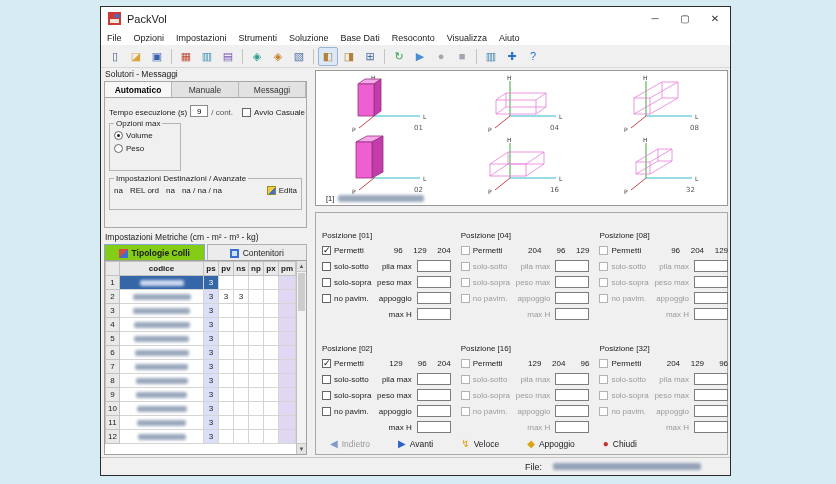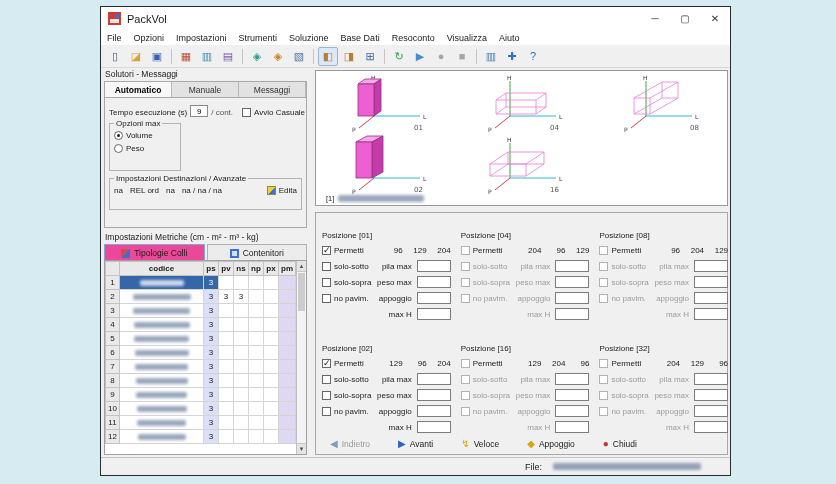--- a/index.html
+++ b/index.html
@@ -44,21 +44,21 @@
   .fs-ottimale{flex:1;height:52px;}
   .radio-row{display:flex;align-items:center;gap:3px;height:13px;white-space:nowrap;}
   .radio-pair{display:flex;gap:10px;}
   .fs-dest{margin-top:3px;height:36px;}
   .dest-row{display:flex;align-items:center;gap:7px;font-size:8px;margin-top:2px;white-space:nowrap;}
   .edita-btn{margin-left:auto;display:flex;align-items:center;gap:3px;}
   .edita-icon{width:9px;height:9px;background:linear-gradient(135deg,#f0cf3a 55%,#3a6fd4 55%);border:1px solid #998a2a;}
   .metriche-header{font-size:8.5px;padding:4px 1px 2px;}
   .type-tabs{display:flex;gap:2px;height:18px;}
   .type-tab{flex:1;display:flex;align-items:center;gap:4px;justify-content:center;font-size:8.5px;border:1px solid #b0b0b0;background:#ececec;}
-  .type-tab.active{background:#ec4899;border-color:#84a6d2;}
+  .type-tab.active{background:#84cc16;border-color:#84a6d2;font-weight:bold;}
   .tt-colli{width:9px;height:9px;background:linear-gradient(135deg,#d24b4b 50%,#3a6fd4 50%);}
   .tt-cont{width:9px;height:9px;border:2px solid #3a6fd4;background:#cfe3f7;}
   .sub-tabs{display:flex;height:13px;margin-top:4px;}
   .sub-tab{flex:1;font-size:12px;display:flex;align-items:center;justify-content:center;background:#e2e2e2;border:1px solid #b8b8b8;border-left:none;color:#333;white-space:nowrap;}
   .sub-tab:first-child{border-left:1px solid #b8b8b8;}
   .sub-tab.active{background:#fff;font-weight:bold;}
   .table-wrap{position:absolute;top:192px;bottom:0;left:0;right:0;border:1px solid #a0a0a0;background:#fff;display:flex;overflow:hidden;}
   table{border-collapse:collapse;table-layout:fixed;font-size:8px;width:191px;align-self:flex-start;}
   th,td{border:1px solid #d4d4d4;height:14px;padding:0 1px;text-align:center;overflow:hidden;white-space:nowrap;}
   th{background:#e9e9e9;border-color:#c2c2c2;font-weight:bold;}
@@ -474,20 +474,41 @@
                 <polygon points="54,18 90,18 90,30 54,30"></polygon>
               <line x1="36" y1="30" x2="54" y2="18"></line>
                 <line x1="72" y1="30" x2="90" y2="18"></line>
                 <line x1="72" y1="42" x2="90" y2="30"></line>
                 <line x1="36" y1="42" x2="54" y2="30"></line>
             </g>
             <text class="blabel" x="96" y="58">16</text>
           </svg>
         </div>
 
+        <div class="vcell">
+          <svg width="136" height="62" viewBox="0 0 136 62">
+            <g>
+              <line x1="56" y1="44" x2="56" y2="9" stroke="#3fa63f"></line>
+                <line x1="56" y1="44" x2="102" y2="44" stroke="#2fb9cf"></line>
+                <line x1="56" y1="44" x2="41" y2="56" stroke="#d04545"></line>
+              <text class="ax" x="53" y="8">H</text>
+                <text class="ax" x="105" y="47">L</text>
+                <text class="ax" x="34" y="60">P</text>
+            </g>
+            <g stroke="#e87cd8" fill="none" stroke-width="0.8">
+              <polygon points="46,28 60,28 60,40 46,40"></polygon>
+                <polygon points="68,15 82,15 82,27 68,27"></polygon>
+              <line x1="46" y1="28" x2="68" y2="15"></line>
+                <line x1="60" y1="28" x2="82" y2="15"></line>
+                <line x1="60" y1="40" x2="82" y2="27"></line>
+                <line x1="46" y1="40" x2="68" y2="27"></line>
+            </g>
+            <text class="blabel" x="96" y="58">32</text>
+          </svg>
+        </div>
 
       </div>
       <div class="viewer-caption">
         <span>[1]</span>
         <span class="blur-blob cap-blob"></span>
       </div>
     </div>
 
     <div class="posbox">
       <div class="pos-grid">

